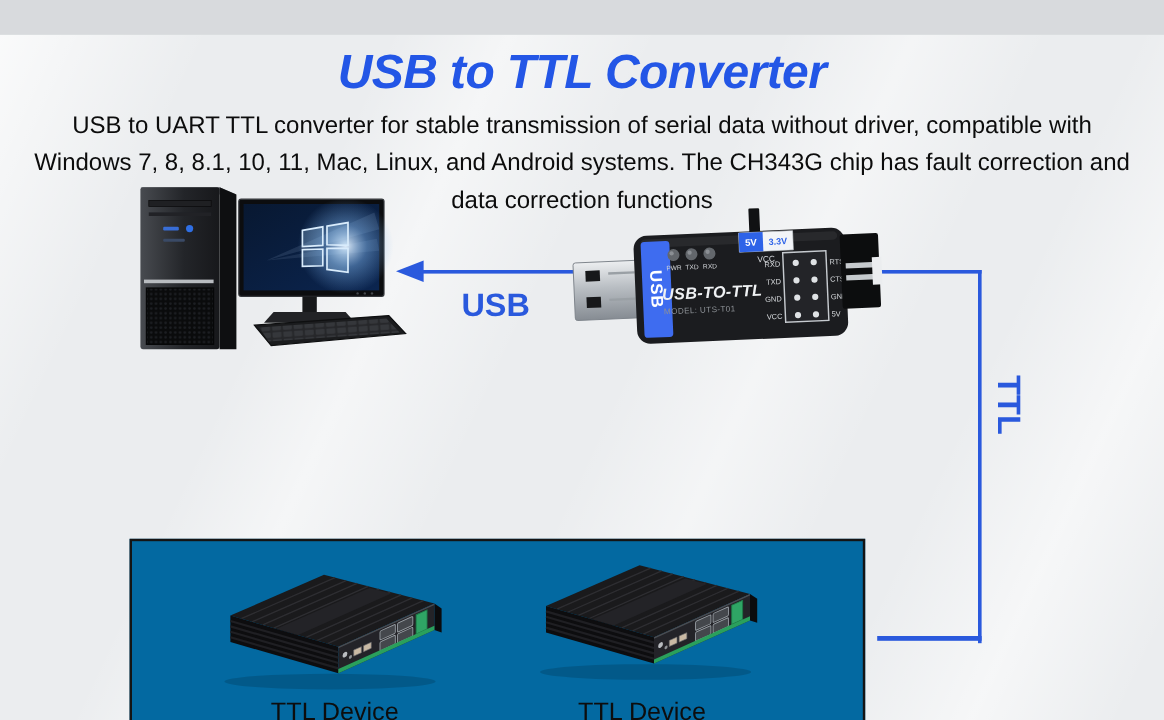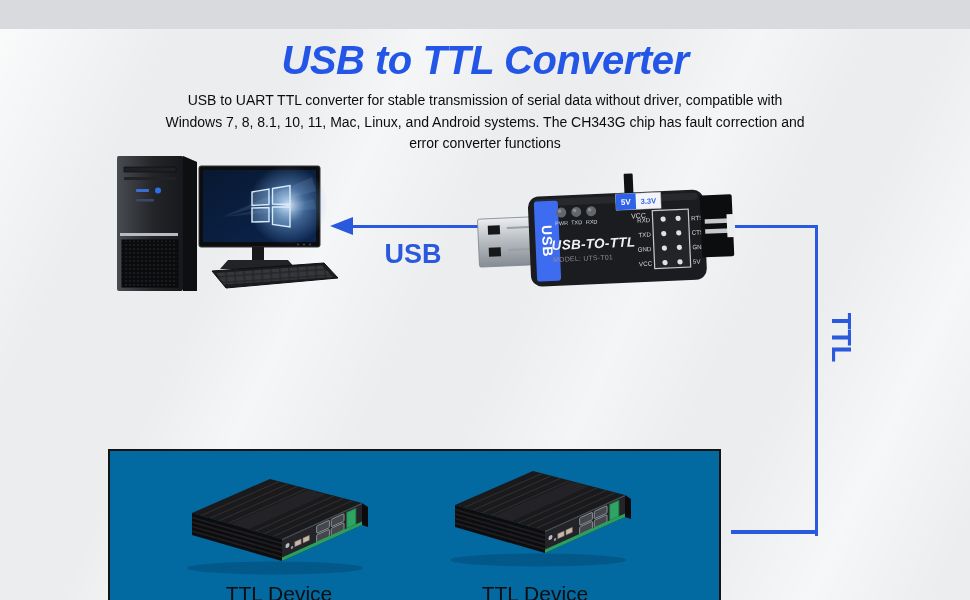--- a/index.html
+++ b/index.html
@@ -17,21 +17,21 @@
       linear-gradient(115deg, rgba(255,255,255,0) 52%, rgba(255,255,255,.45) 61%, rgba(255,255,255,0) 70%),
       linear-gradient(115deg, rgba(255,255,255,0) 76%, rgba(255,255,255,.55) 86%, rgba(255,255,255,0) 96%);
   }
   .title{
     position:absolute;top:9px;left:0;right:0;text-align:center;
     font-size:40px;font-weight:bold;font-style:italic;letter-spacing:-.5px;
     color:#2356e6;
   }
   .desc{
     position:absolute;top:61px;left:0;right:0;text-align:center;
-    font-size:14px;line-height:1.55;color:#0c0c0c;
+    font-size:20px;line-height:1.55;color:#0c0c0c;
   }
   .desc span{display:block;}
   .blue-line{position:absolute;background:#2a59dd;z-index:1;}
   .arrow-head{
     position:absolute;width:0;height:0;z-index:1;
     border-top:9.5px solid transparent;border-bottom:9.5px solid transparent;
     border-right:23px solid #2a59dd;
   }
   .conn-label{
     position:absolute;color:#2a59dd;font-weight:bold;font-size:27px;
@@ -51,21 +51,21 @@
 </style>
 </head>
 <body>
 
 <div class="canvas">
 
   <div class="title">USB to TTL Converter</div>
   <div class="desc">
     <span>USB to UART TTL converter for stable transmission of serial data without driver, compatible with</span>
     <span>Windows 7, 8, 8.1, 10, 11, Mac, Linux, and Android systems. The CH343G chip has fault correction and</span>
-    <span>error converter functions</span>
+    <span>data correction functions</span>
   </div>
 
   <svg class="illus" style="left:100px;top:118px;" width="240" height="155" viewBox="0 0 240 155">
     <defs>
       <linearGradient id="towerGrad" x1="0" y1="0" x2="1" y2="0">
         <stop offset="0" stop-color="#484b50"></stop>
           <stop offset="0.55" stop-color="#232529"></stop>
           <stop offset="1" stop-color="#17181b"></stop>
       </linearGradient>
       <linearGradient id="screenGrad" x1="0" y1="0" x2="1" y2="1">

